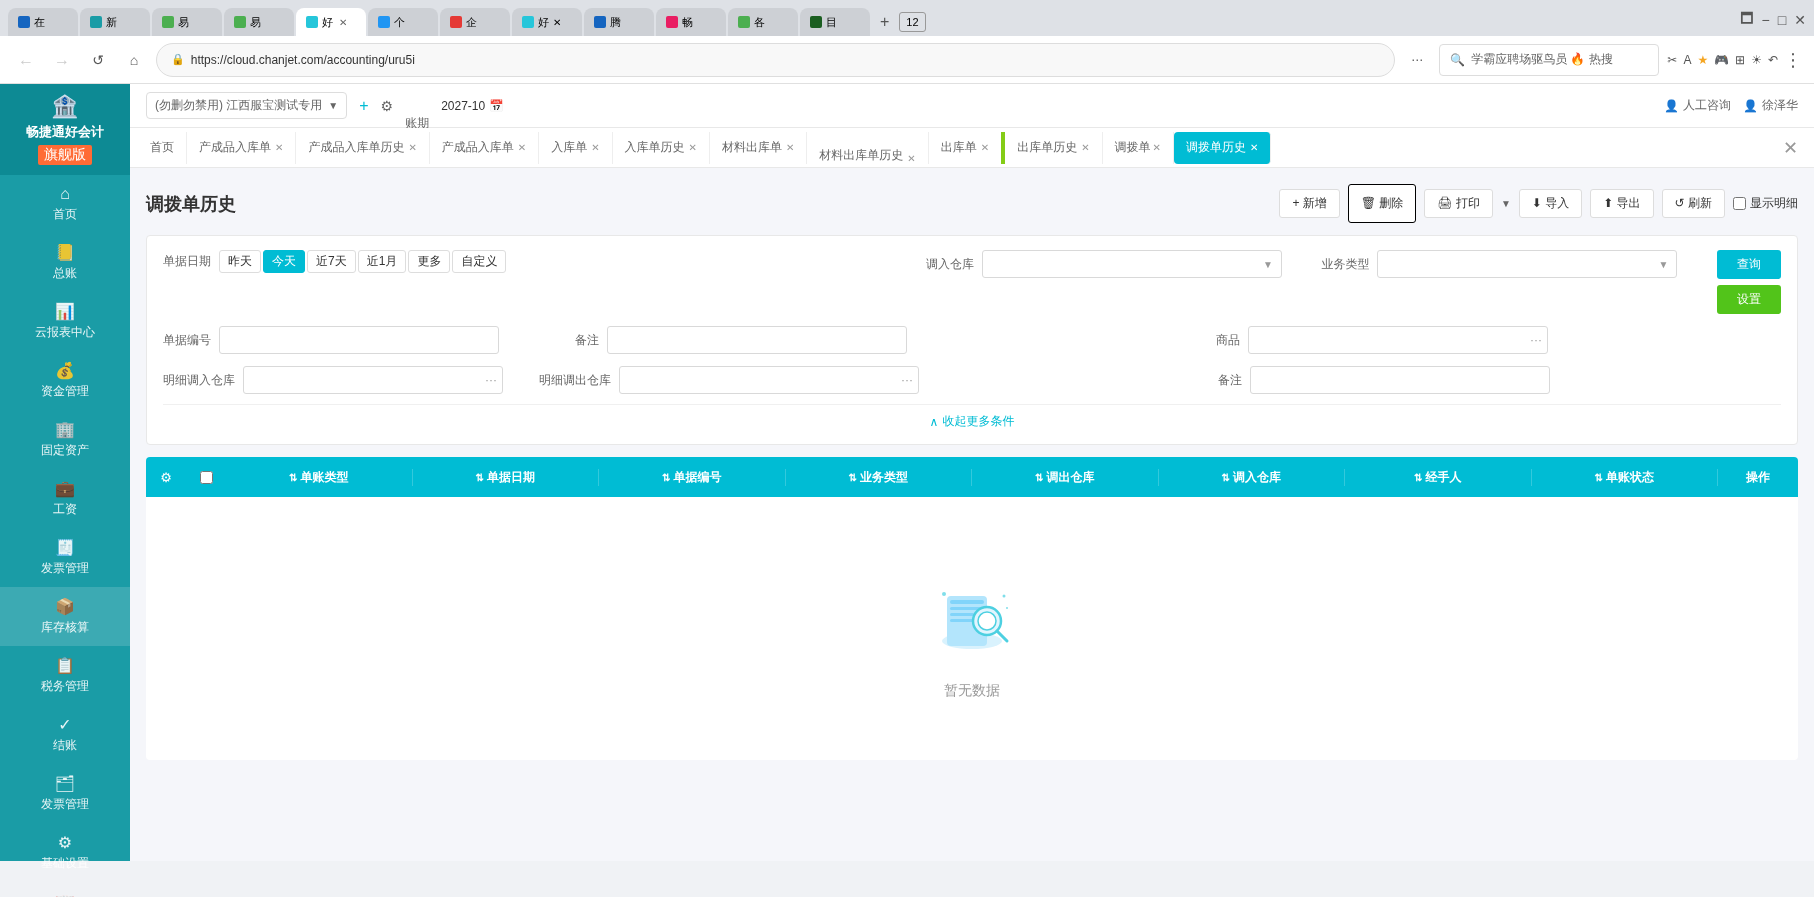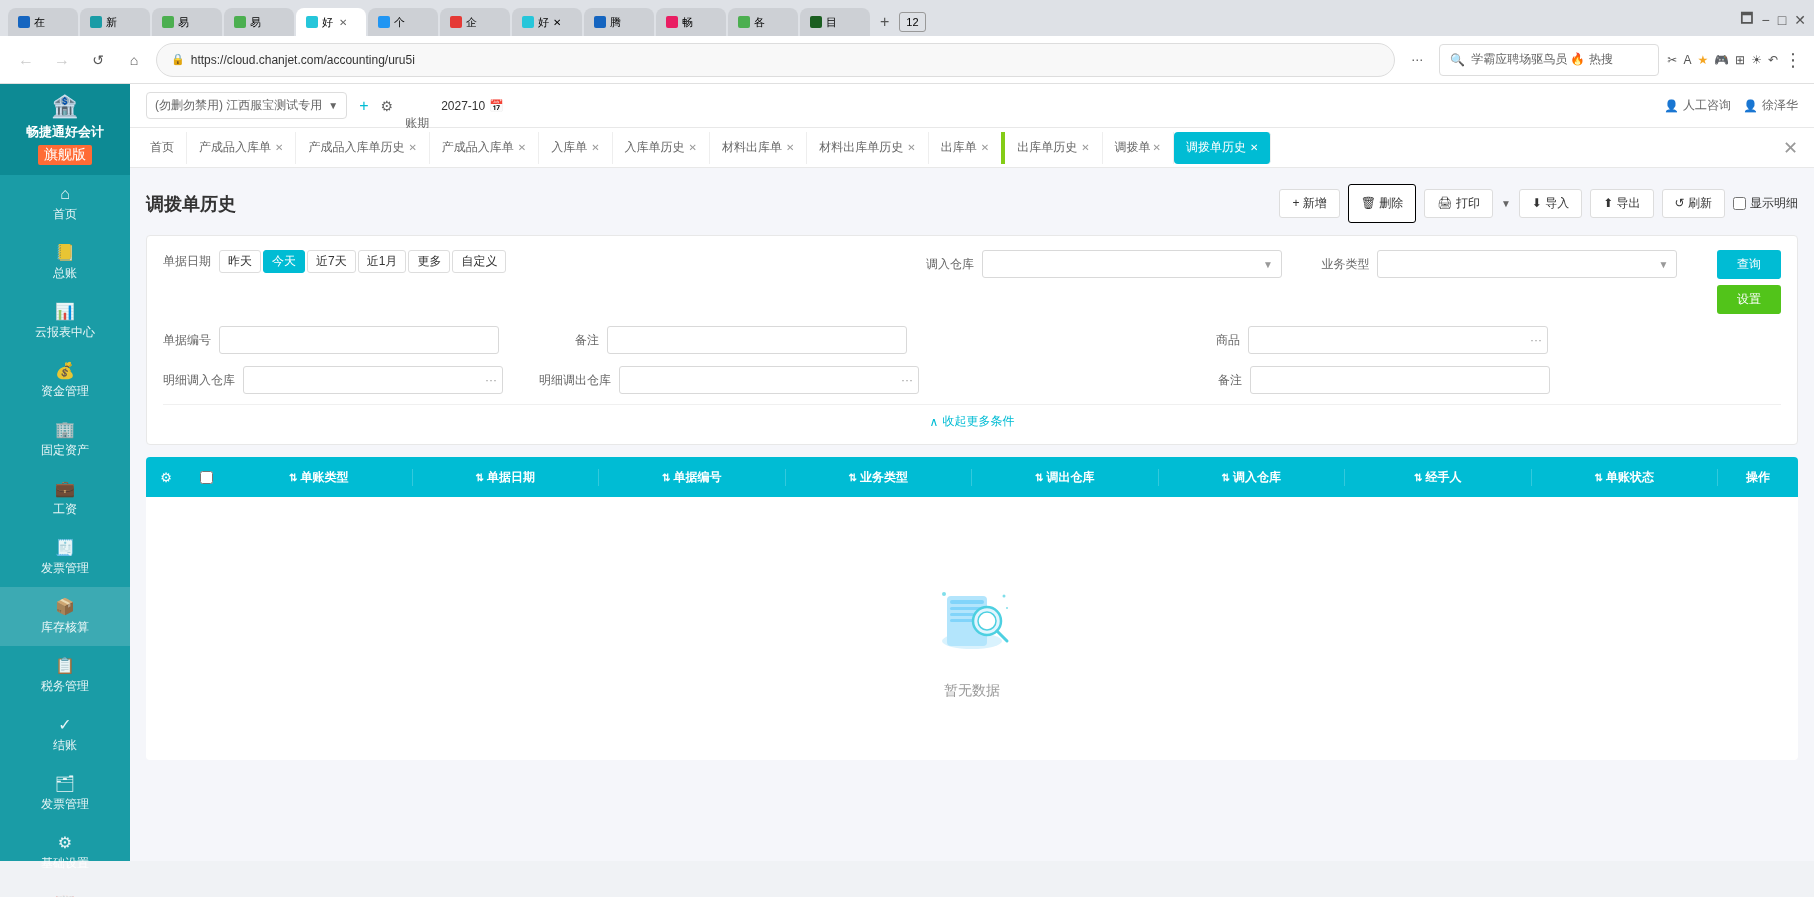--- a/index.html
+++ b/index.html
@@ -216,21 +216,21 @@
         <span style="font-size:10px; color:#999;">✕</span>
       </div>
       <div style="display:flex; align-items:center; height:32px; padding:0 12px; font-size:12px; color:#666; cursor:pointer; white-space:nowrap; border-right:1px solid #eee; gap:4px;font-family:Liberation Serif, serif;">
         <span>入库单历史</span>
         <span style="font-size:10px; color:#999;">✕</span>
       </div>
       <div style="display:flex; align-items:center; height:32px; padding:0 12px; font-size:12px; color:#666; cursor:pointer; white-space:nowrap; border-right:1px solid #eee; gap:4px;">
         <span>材料出库单</span>
         <span style="font-size:10px; color:#999;">✕</span>
       </div>
-      <div style="display:flex; align-items:center; height:32px; padding:0 12px; font-size:12px; color:#666; cursor:pointer; white-space:nowrap; border-right:1px solid #eee; gap:4px;">
+      <div style="display:flex; align-items:flex-end; height:32px; padding:0 12px; font-size:12px; color:#666; cursor:pointer; white-space:nowrap; border-right:1px solid #eee; gap:4px;">
         <span>材料出库单历史</span>
         <span style="font-size:10px; color:#999;">✕</span>
       </div>
       <div style="display:flex; align-items:center; height:32px; padding:0 12px; font-size:12px; color:#666; cursor:pointer; white-space:nowrap; border-right:4px solid #84cc16; gap:4px;">
         <span>出库单</span>
         <span style="font-size:10px; color:#999;">✕</span>
       </div>
       <div style="display:flex; align-items:center; height:32px; padding:0 12px; font-size:12px; color:#666; cursor:pointer; white-space:nowrap; border-right:1px solid #eee; gap:4px;">
         <span>出库单历史</span>
         <span style="font-size:10px; color:#999;">✕</span>

